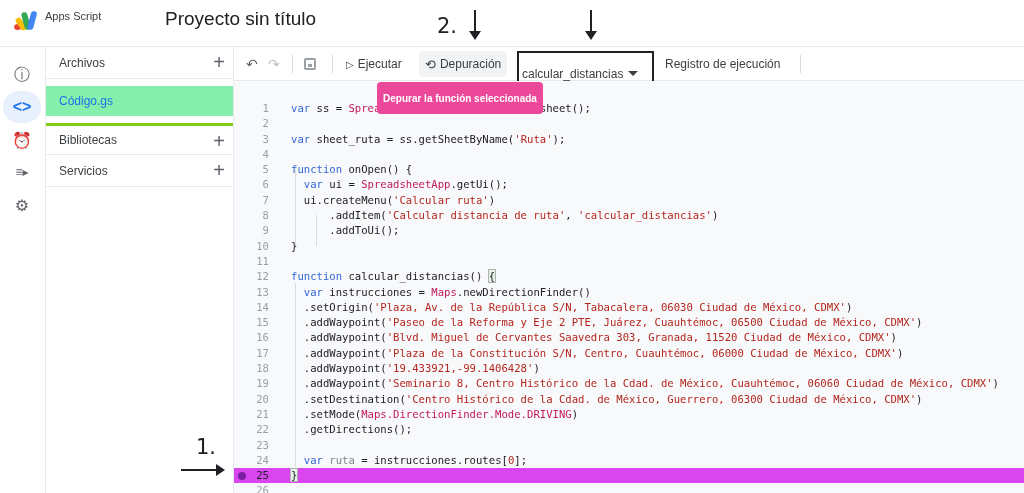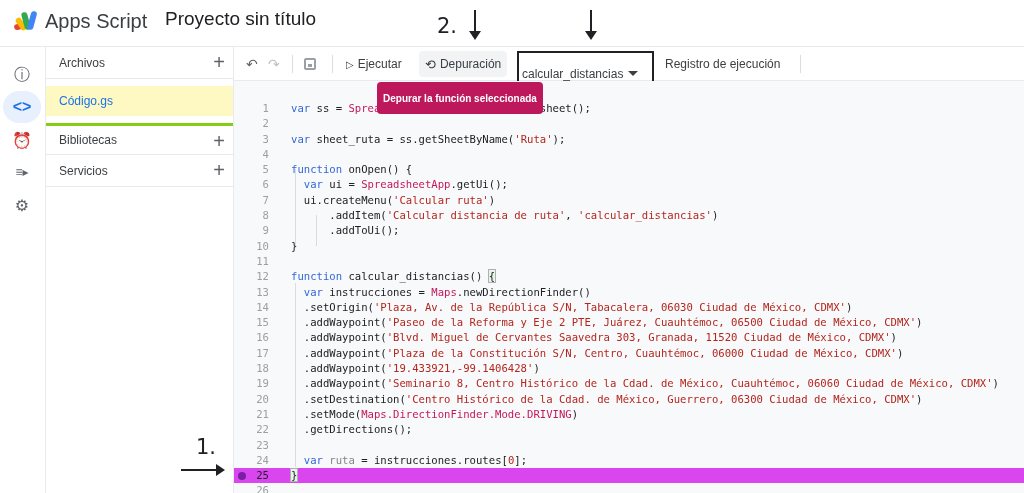--- a/index.html
+++ b/index.html
@@ -1,41 +1,41 @@
 <!DOCTYPE html>
 <html><head>
 <meta charset="utf-8">
 <style>
   * { box-sizing: border-box; margin: 0; padding: 0; }
   html, body { width: 1024px; height: 493px; overflow: hidden; background: #ffffff; font-family: "Liberation Sans", sans-serif; color: #3c4043; }
   .topbar { position: absolute; left: 0; top: 0; width: 1024px; height: 46px; background: #fff; }
   .logo { position: absolute; left: 12px; top: 9px; width: 30px; height: 24px; }
-  .app-name { position: absolute; left: 45px; top: 10px; font-size: 20px; color: #3c4043; }
+  .app-name { position: absolute; left: 45px; top: 10px; font-size: 11px; color: #3c4043; }
   .project-name { position: absolute; left: 165px; top: 8px; font-size: 19px; color: #202124; }
   .annot { position: absolute; font-family: "DejaVu Sans", sans-serif; color: #202124; }
   .annot-2 { left: 437px; top: 14px; font-size: 21px; }
   .arrow-down { position: absolute; width: 2px; background: #202124; }
   .arrow-down::after { content: ""; position: absolute; left: -5px; bottom: -2px; border-left: 6px solid transparent; border-right: 6px solid transparent; border-top: 9px solid #202124; }
   .arr1 { left: 474px; top: 10px; height: 28px; }
   .arr2 { left: 590px; top: 10px; height: 28px; }
   .rail { position: absolute; left: 0; top: 46px; width: 46px; height: 447px; border-top: 1px solid #e8eaed; border-right: 1px solid #e8eaed; }
   .rail-item { position: absolute; left: 3px; width: 38px; height: 32px; display: flex; align-items: center; justify-content: center; color: #5f6368; font-size: 16px; }
   .rail-item.active { background: #e8f0fe; border-radius: 16px; color: #1a73e8; font-weight: bold; }
   .files { position: absolute; left: 46px; top: 46px; width: 188px; height: 447px; border-top: 1px solid #e8eaed; border-right: 1px solid #e8eaed; background: #fff; }
   .files-section { position: relative; height: 32px; display: flex; align-items: center; padding-left: 13px; font-size: 12px; color: #3c4043; border-bottom: 1px solid #e8eaed; }
   .files-section .plus { position: absolute; right: 8px; top: 4px; font-size: 20px; color: #5f6368; font-weight: normal; }
-  .file-item { height: 30px; margin-top: 7px; margin-bottom: 7px; display: flex; align-items: center; padding-left: 13px; background: #fef9c3; color: #1a73e8; font-size: 12px; }
+  .file-item { height: 30px; margin-top: 7px; margin-bottom: 7px; display: flex; align-items: center; padding-left: 13px; background: #86efac; color: #1a73e8; font-size: 12px; }
   .toolbar { position: absolute; left: 234px; top: 46px; width: 790px; height: 35px; border-top: 1px solid #e8eaed; border-bottom: 1px solid #e8eaed; background: #fff; }
   .tb { position: absolute; top: 0; height: 34px; display: flex; align-items: center; font-size: 12px; color: #3c4043; }
   .tb-icon { color: #5f6368; font-size: 14px; }
   .tb-sep { position: absolute; top: 8px; width: 1px; height: 18px; background: #dadce0; }
   .debug-btn { background: #f1f3f4; padding: 0 6px; height: 26px; top: 4px; border-radius: 4px; }
   .fn-select { position: absolute; left: 283px; top: 4px; width: 137px; height: 45px; border: 2px solid #202124; display: flex; align-items: center; padding-left: 3px; font-size: 12px; color: #3c4043; }
   .caret { margin-left: 5px; width: 0; height: 0; border-left: 5px solid transparent; border-right: 5px solid transparent; border-top: 5px solid #3c4043; }
-  .tooltip { position: absolute; left: 377px; top: 82px; height: 19px; padding: 16px 6px; background: #be185d; color: #fff; border-radius: 4px; font-size: 10px; font-weight: bold; display: flex; align-items: center; z-index: 5; text-align: center; }
+  .tooltip { position: absolute; left: 377px; top: 82px; height: 19px; padding: 16px 6px; background: #ec4899; color: #fff; border-radius: 4px; font-size: 10px; font-weight: bold; display: flex; align-items: center; z-index: 5; text-align: center; }
   .editor { position: absolute; left: 234px; top: 81px; width: 790px; height: 412px; background: #f8f9fa; }
   .code { position: absolute; left: 0; top: 20px; width: 790px; font-family: "DejaVu Sans Mono", monospace; font-size: 10.6px; }
   .line { position: relative; height: 15.3px; line-height: 15.3px; white-space: pre; }
   .line.current { background: #d946ef; }
   .ln { position: absolute; left: 0; width: 35px; text-align: right; color: #9aa0a6; }
   .line.current .ln { color: #202124; }
   .txt { position: absolute; left: 57px; color: #202124; }
   .kw { color: #3367d6; }
   .cls { color: #c2185b; }
   .str { color: #b3261e; }

